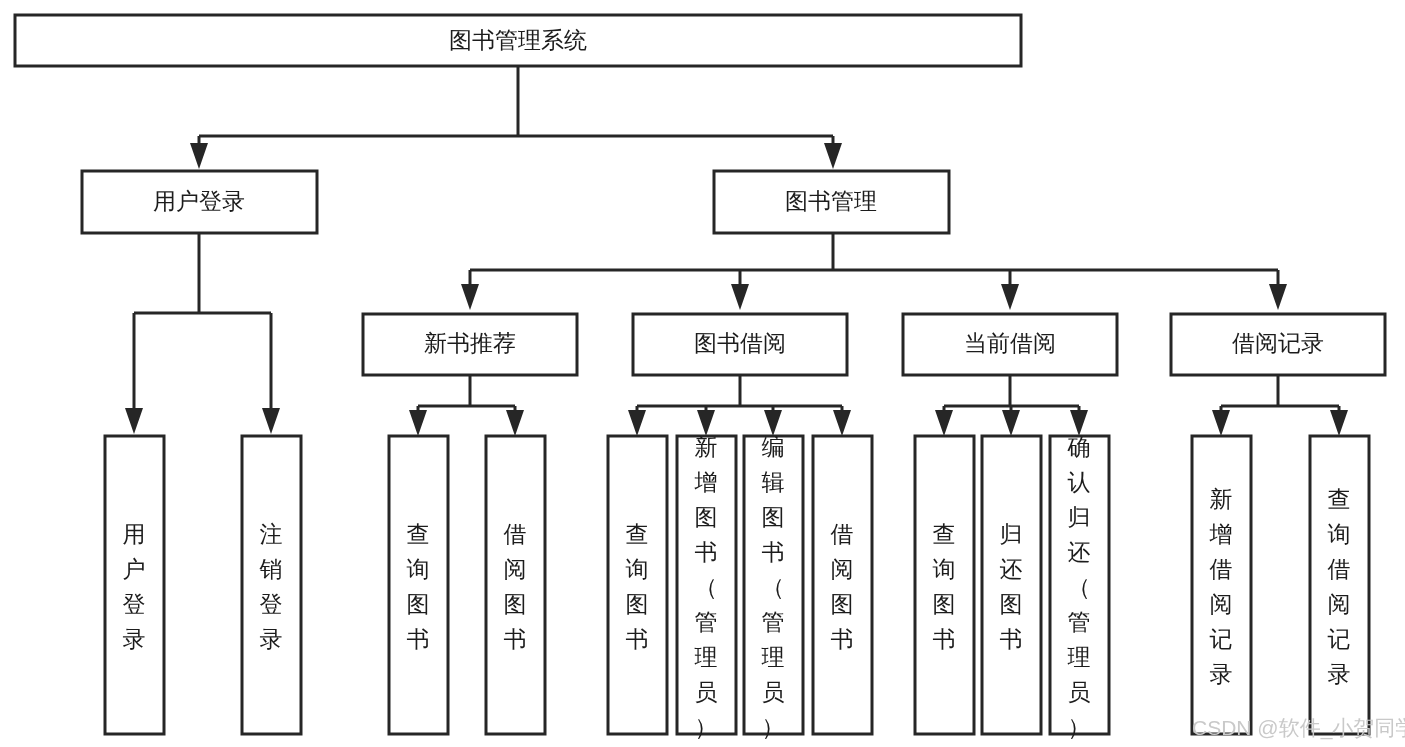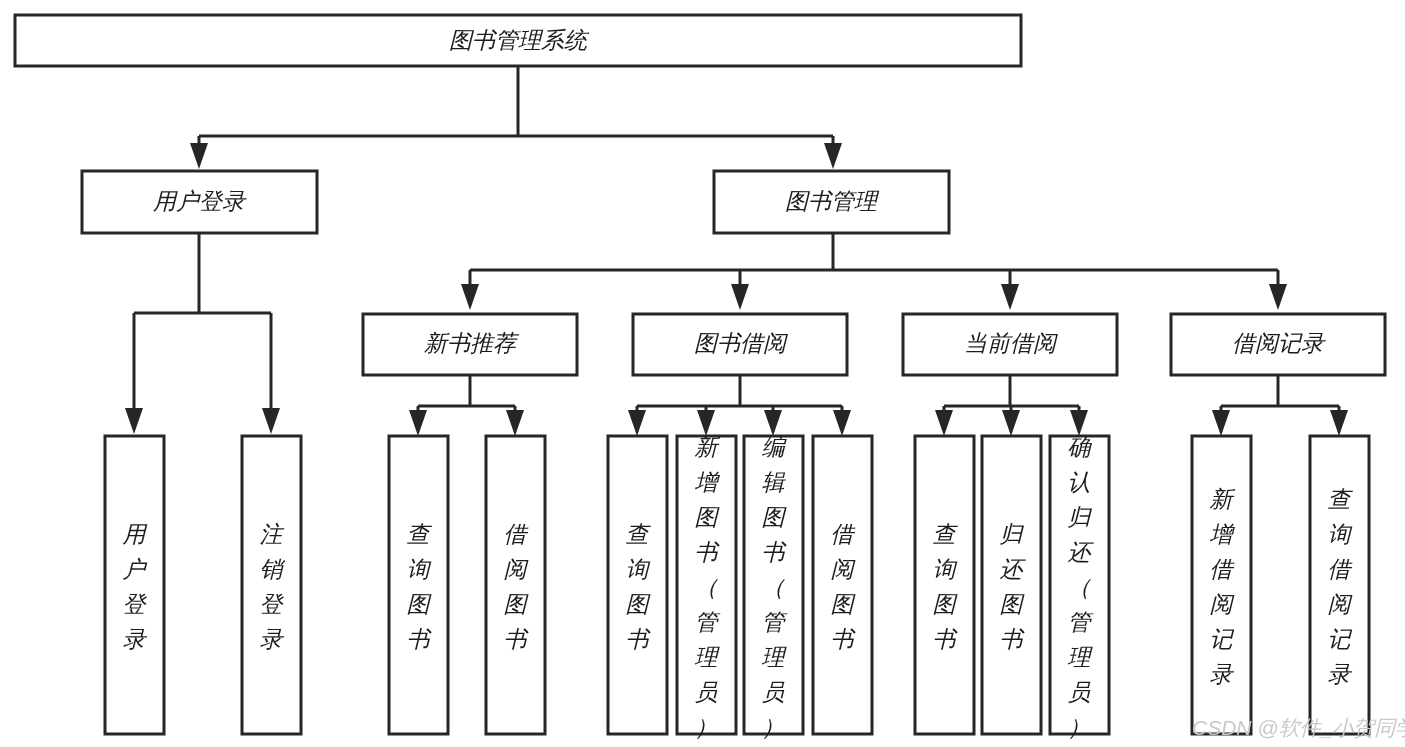--- a/index.html
+++ b/index.html
@@ -11,21 +11,20 @@
     width: 1405px;
     height: 747px;
     font-family: "Liberation Sans", sans-serif;
     overflow: hidden;
   }
   #diagram-root {
     position: relative;
     width: 1112px;
     height: 747px;
     background: #ffffff;
-    font-style: italic;
   }
   svg.diagram-svg {
     position: absolute;
     left: 0;
     top: 0;
     width: 1405px;
     height: 747px;
   }
   .node-box {
     fill: #ffffff;

